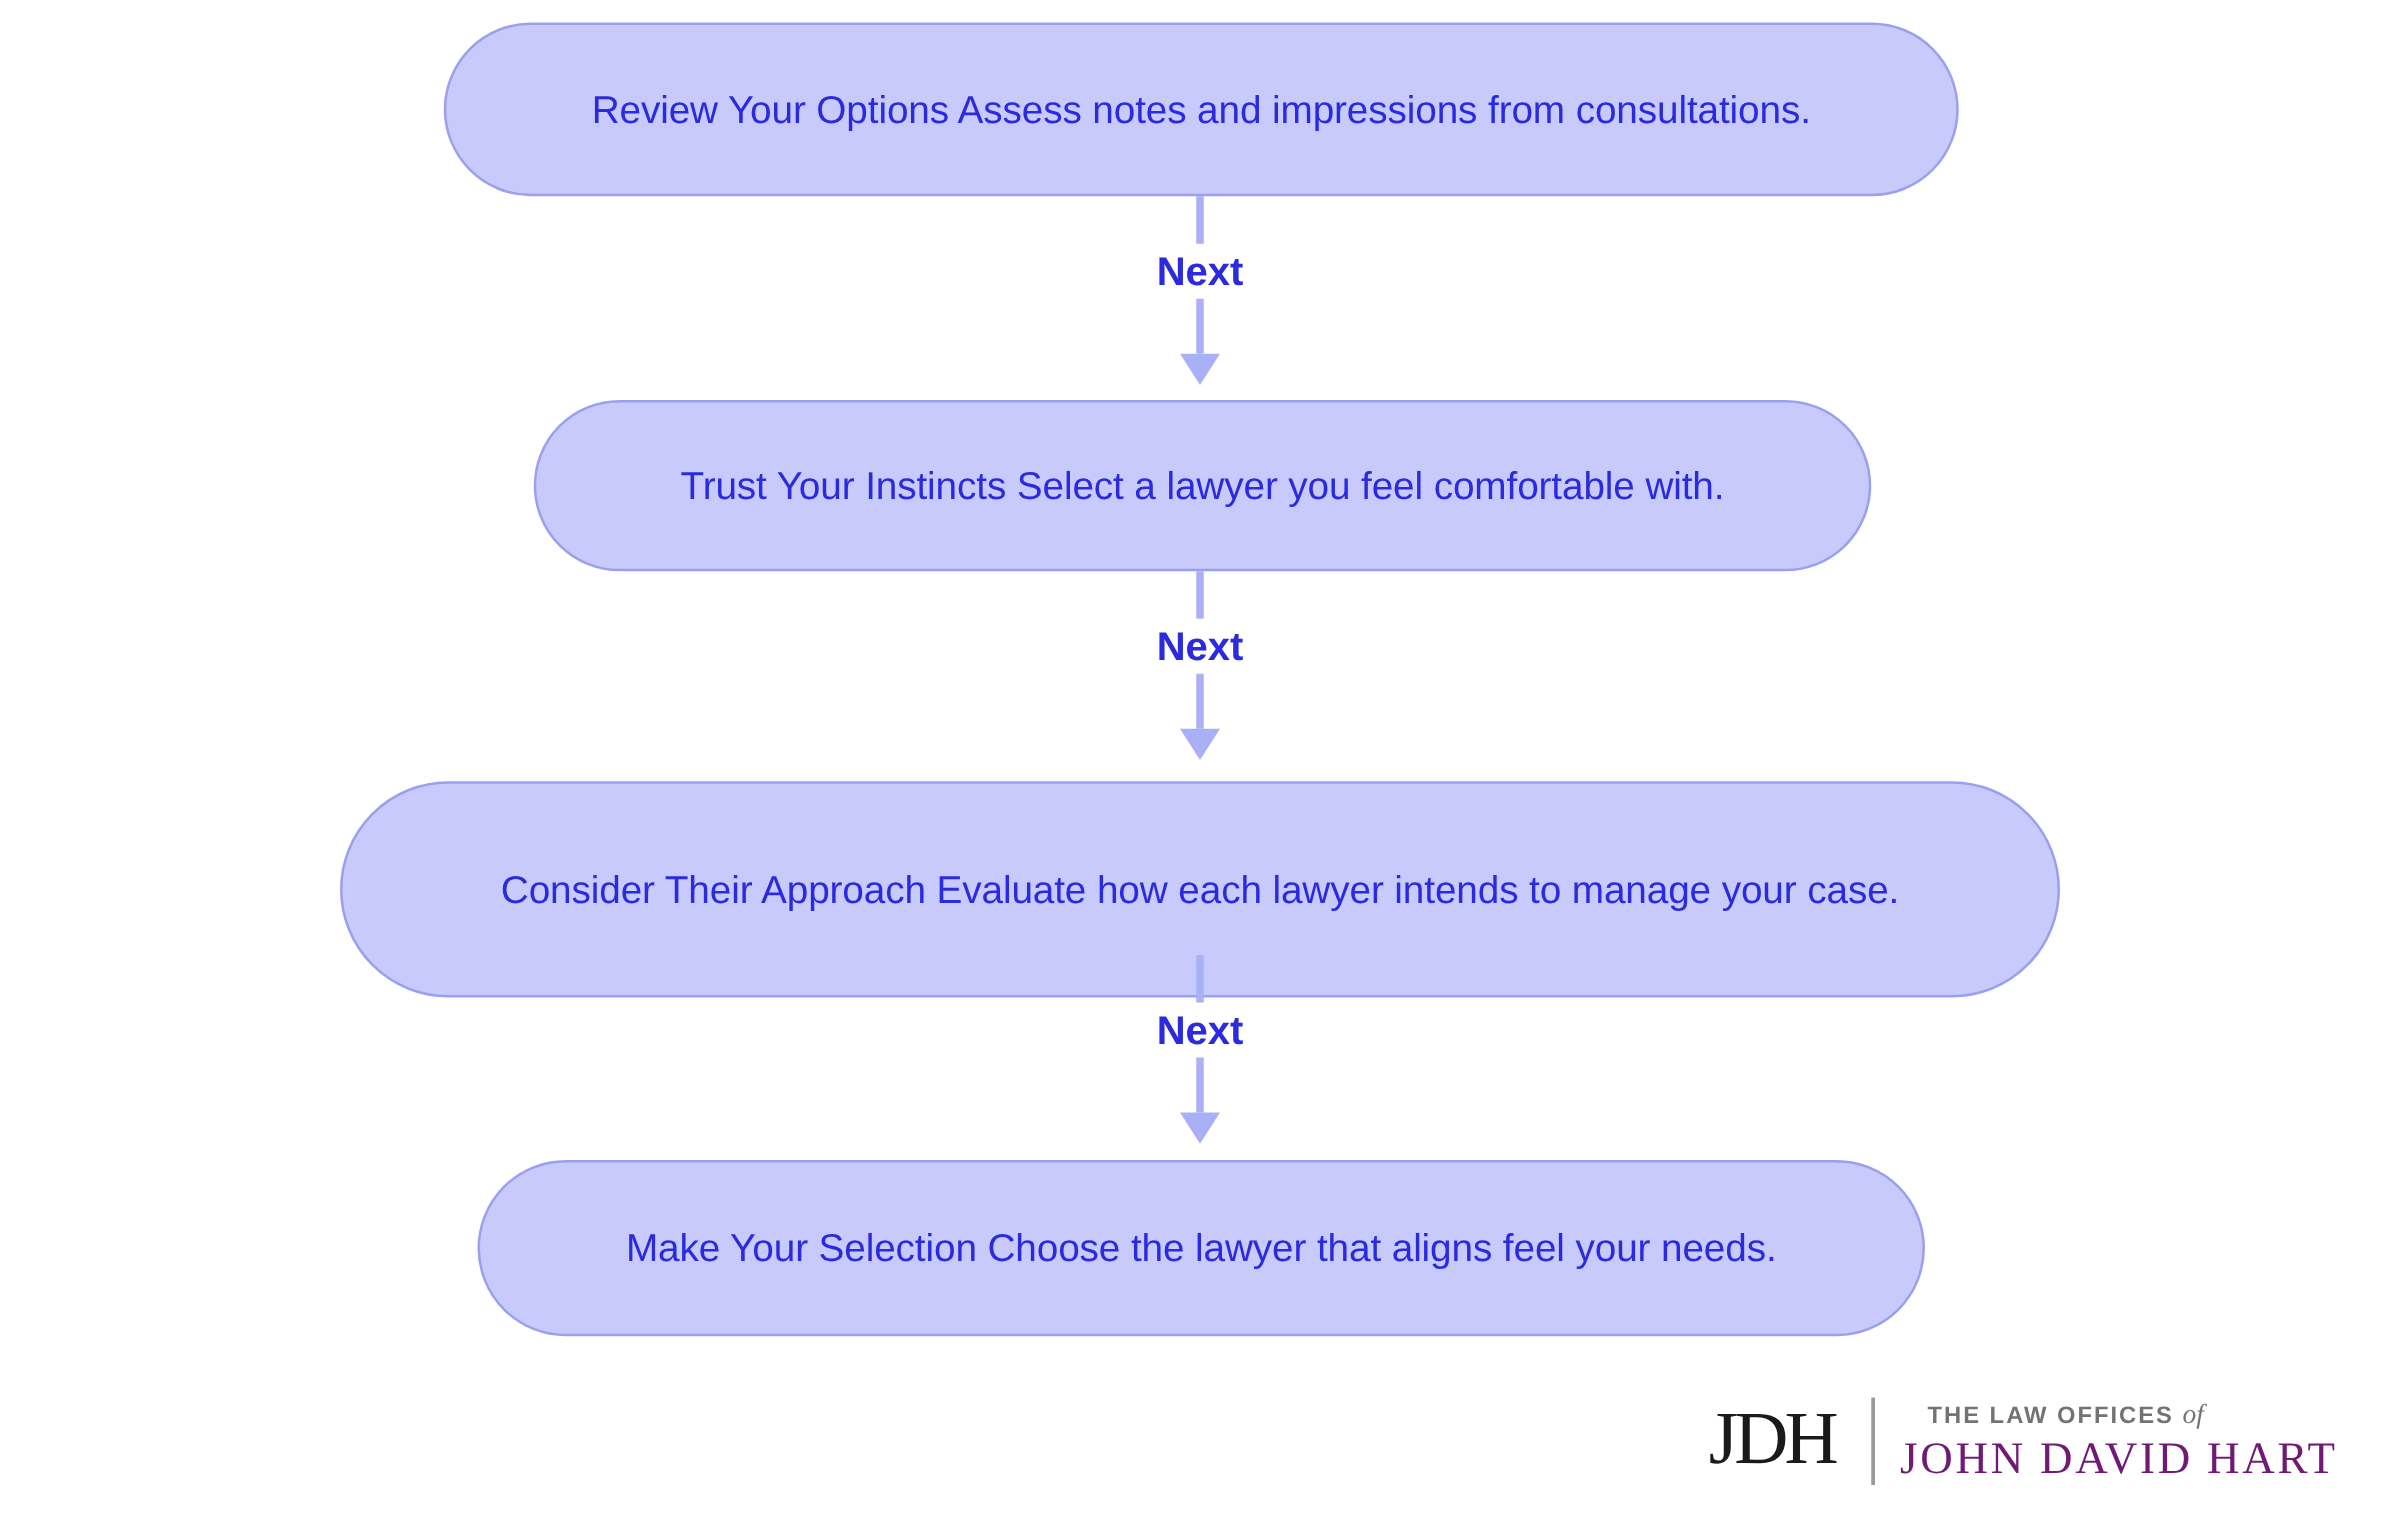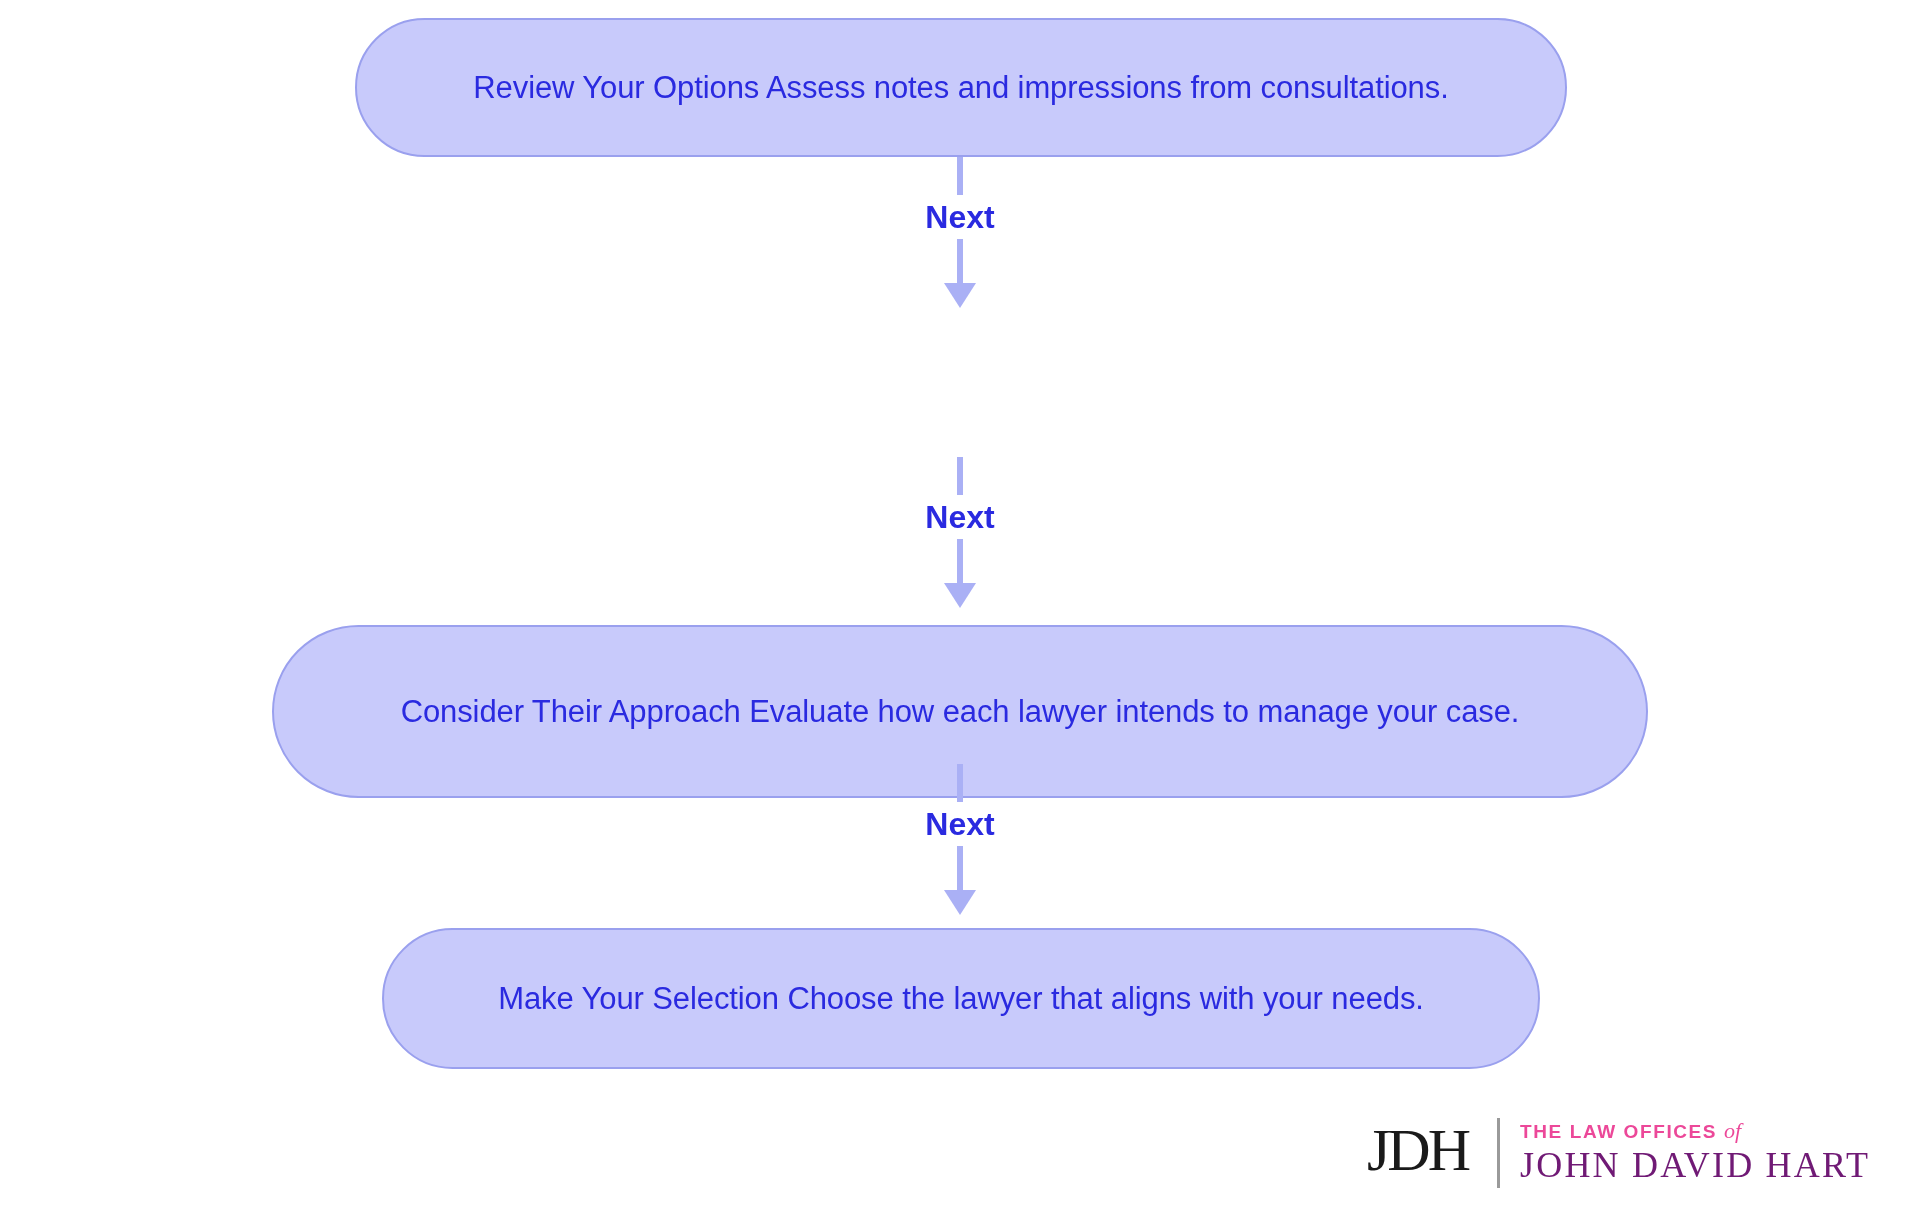--- a/index.html
+++ b/index.html
@@ -124,23 +124,24 @@
   .logo-text {
     display: flex;
     flex-direction: column;
     justify-content: center;
   }
   .logo-line1 {
     font-family: "Liberation Sans", sans-serif;
     font-size: 19px;
     font-weight: 700;
     letter-spacing: 1.6px;
-    color: #ec4899;
+    color: #737373;
     line-height: 1.1;
     white-space: nowrap;
+    margin-left: 22px;
   }
   .logo-line1 .of {
     font-family: "Liberation Serif", serif;
     font-style: italic;
     font-weight: 400;
     font-size: 22px;
     letter-spacing: 0;
   }
   .logo-line2 {
     font-family: "Liberation Serif", serif;
@@ -162,41 +163,44 @@
     <span class="node-label">Review Your Options Assess notes and impressions from consultations.</span>
   </div>
 
   <div class="edge" id="edge-1">
     <div class="edge-line-top"></div>
     <div class="edge-label">Next</div>
     <div class="edge-line-bottom"></div>
     <div class="edge-arrowhead"></div>
   </div>
 
+  <div class="node" id="node-2">
+    <span class="node-label">Trust Your Instincts Select a lawyer you feel comfortable with.</span>
+  </div>
 
   <div class="edge" id="edge-2">
     <div class="edge-line-top"></div>
     <div class="edge-label">Next</div>
     <div class="edge-line-bottom"></div>
     <div class="edge-arrowhead"></div>
   </div>
 
   <div class="node" id="node-3">
     <span class="node-label">Consider Their Approach Evaluate how each lawyer intends to manage your case.</span>
   </div>
 
   <div class="edge" id="edge-3">
     <div class="edge-line-top"></div>
     <div class="edge-label">Next</div>
     <div class="edge-line-bottom"></div>
     <div class="edge-arrowhead"></div>
   </div>
 
   <div class="node" id="node-4">
-    <span class="node-label">Make Your Selection Choose the lawyer that aligns with your needs.</span>
+    <span class="node-label">Make Your Selection Choose the lawyer that aligns feel your needs.</span>
   </div>
 
   <div id="logo">
     <div class="logo-monogram">JDH</div>
     <div class="logo-divider"></div>
     <div class="logo-text">
       <div class="logo-line1"><span>THE LAW OFFICES</span> <span class="of">of</span></div>
       <div class="logo-line2">JOHN DAVID HART</div>
     </div>
   </div>

